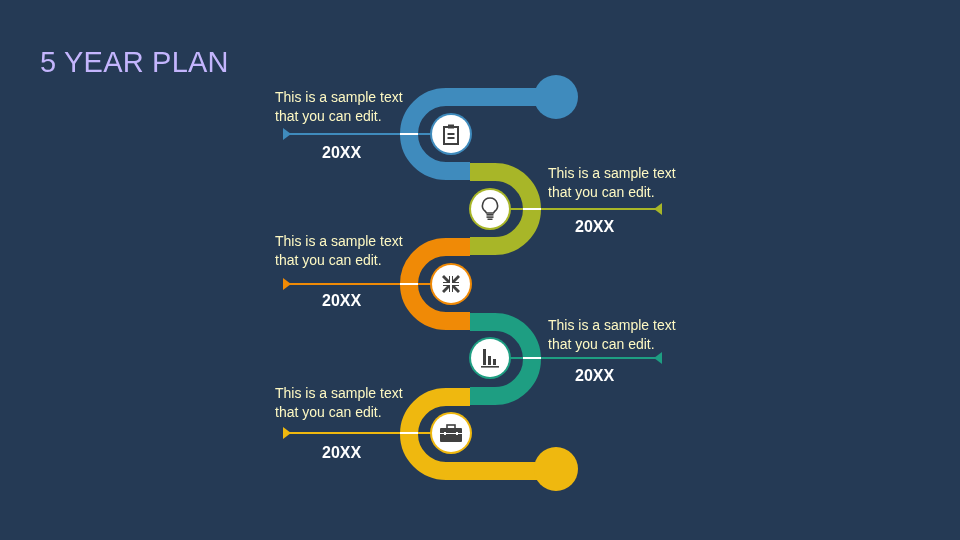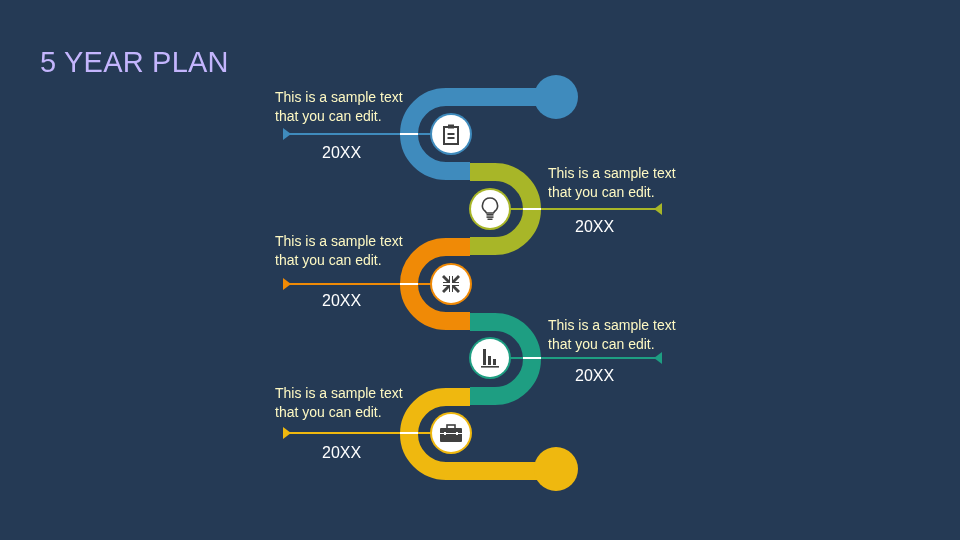--- a/index.html
+++ b/index.html
@@ -1,20 +1,20 @@
 <!DOCTYPE html>
 <html><head>
 <meta charset="utf-8">
 <style>
   html, body { margin:0; padding:0; }
   body { width:960px; height:540px; background:#253a55; position:relative; overflow:hidden; font-family:"Liberation Sans", "DejaVu Sans", sans-serif; }
   .title { position:absolute; left:40px; top:16px; color:#c4b5fd; font-weight:normal; font-size:29px; letter-spacing:0.2px;margin-top:30px; }
   svg.diagram { position:absolute; left:0; top:0; }
   .desc { position:absolute; color:#fef9c3; font-size:14px; line-height:19px; width:150px; }
-  .year { position:absolute; color:#ffffff; font-weight:normal; font-size:16px; }
+  .year { position:absolute; color:#ffffff; font-weight:bold; font-size:16px; }
   .icon-wrap { position:absolute; width:38px; height:38px; border-radius:50%; background:#ffffff; display:flex; align-items:center; justify-content:center; }
 </style>
 </head>
 <body>
 
 <div class="title">5 YEAR PLAN</div>
 
 <svg class="diagram" width="960" height="540" viewBox="0 0 960 540">
 
   <g>

